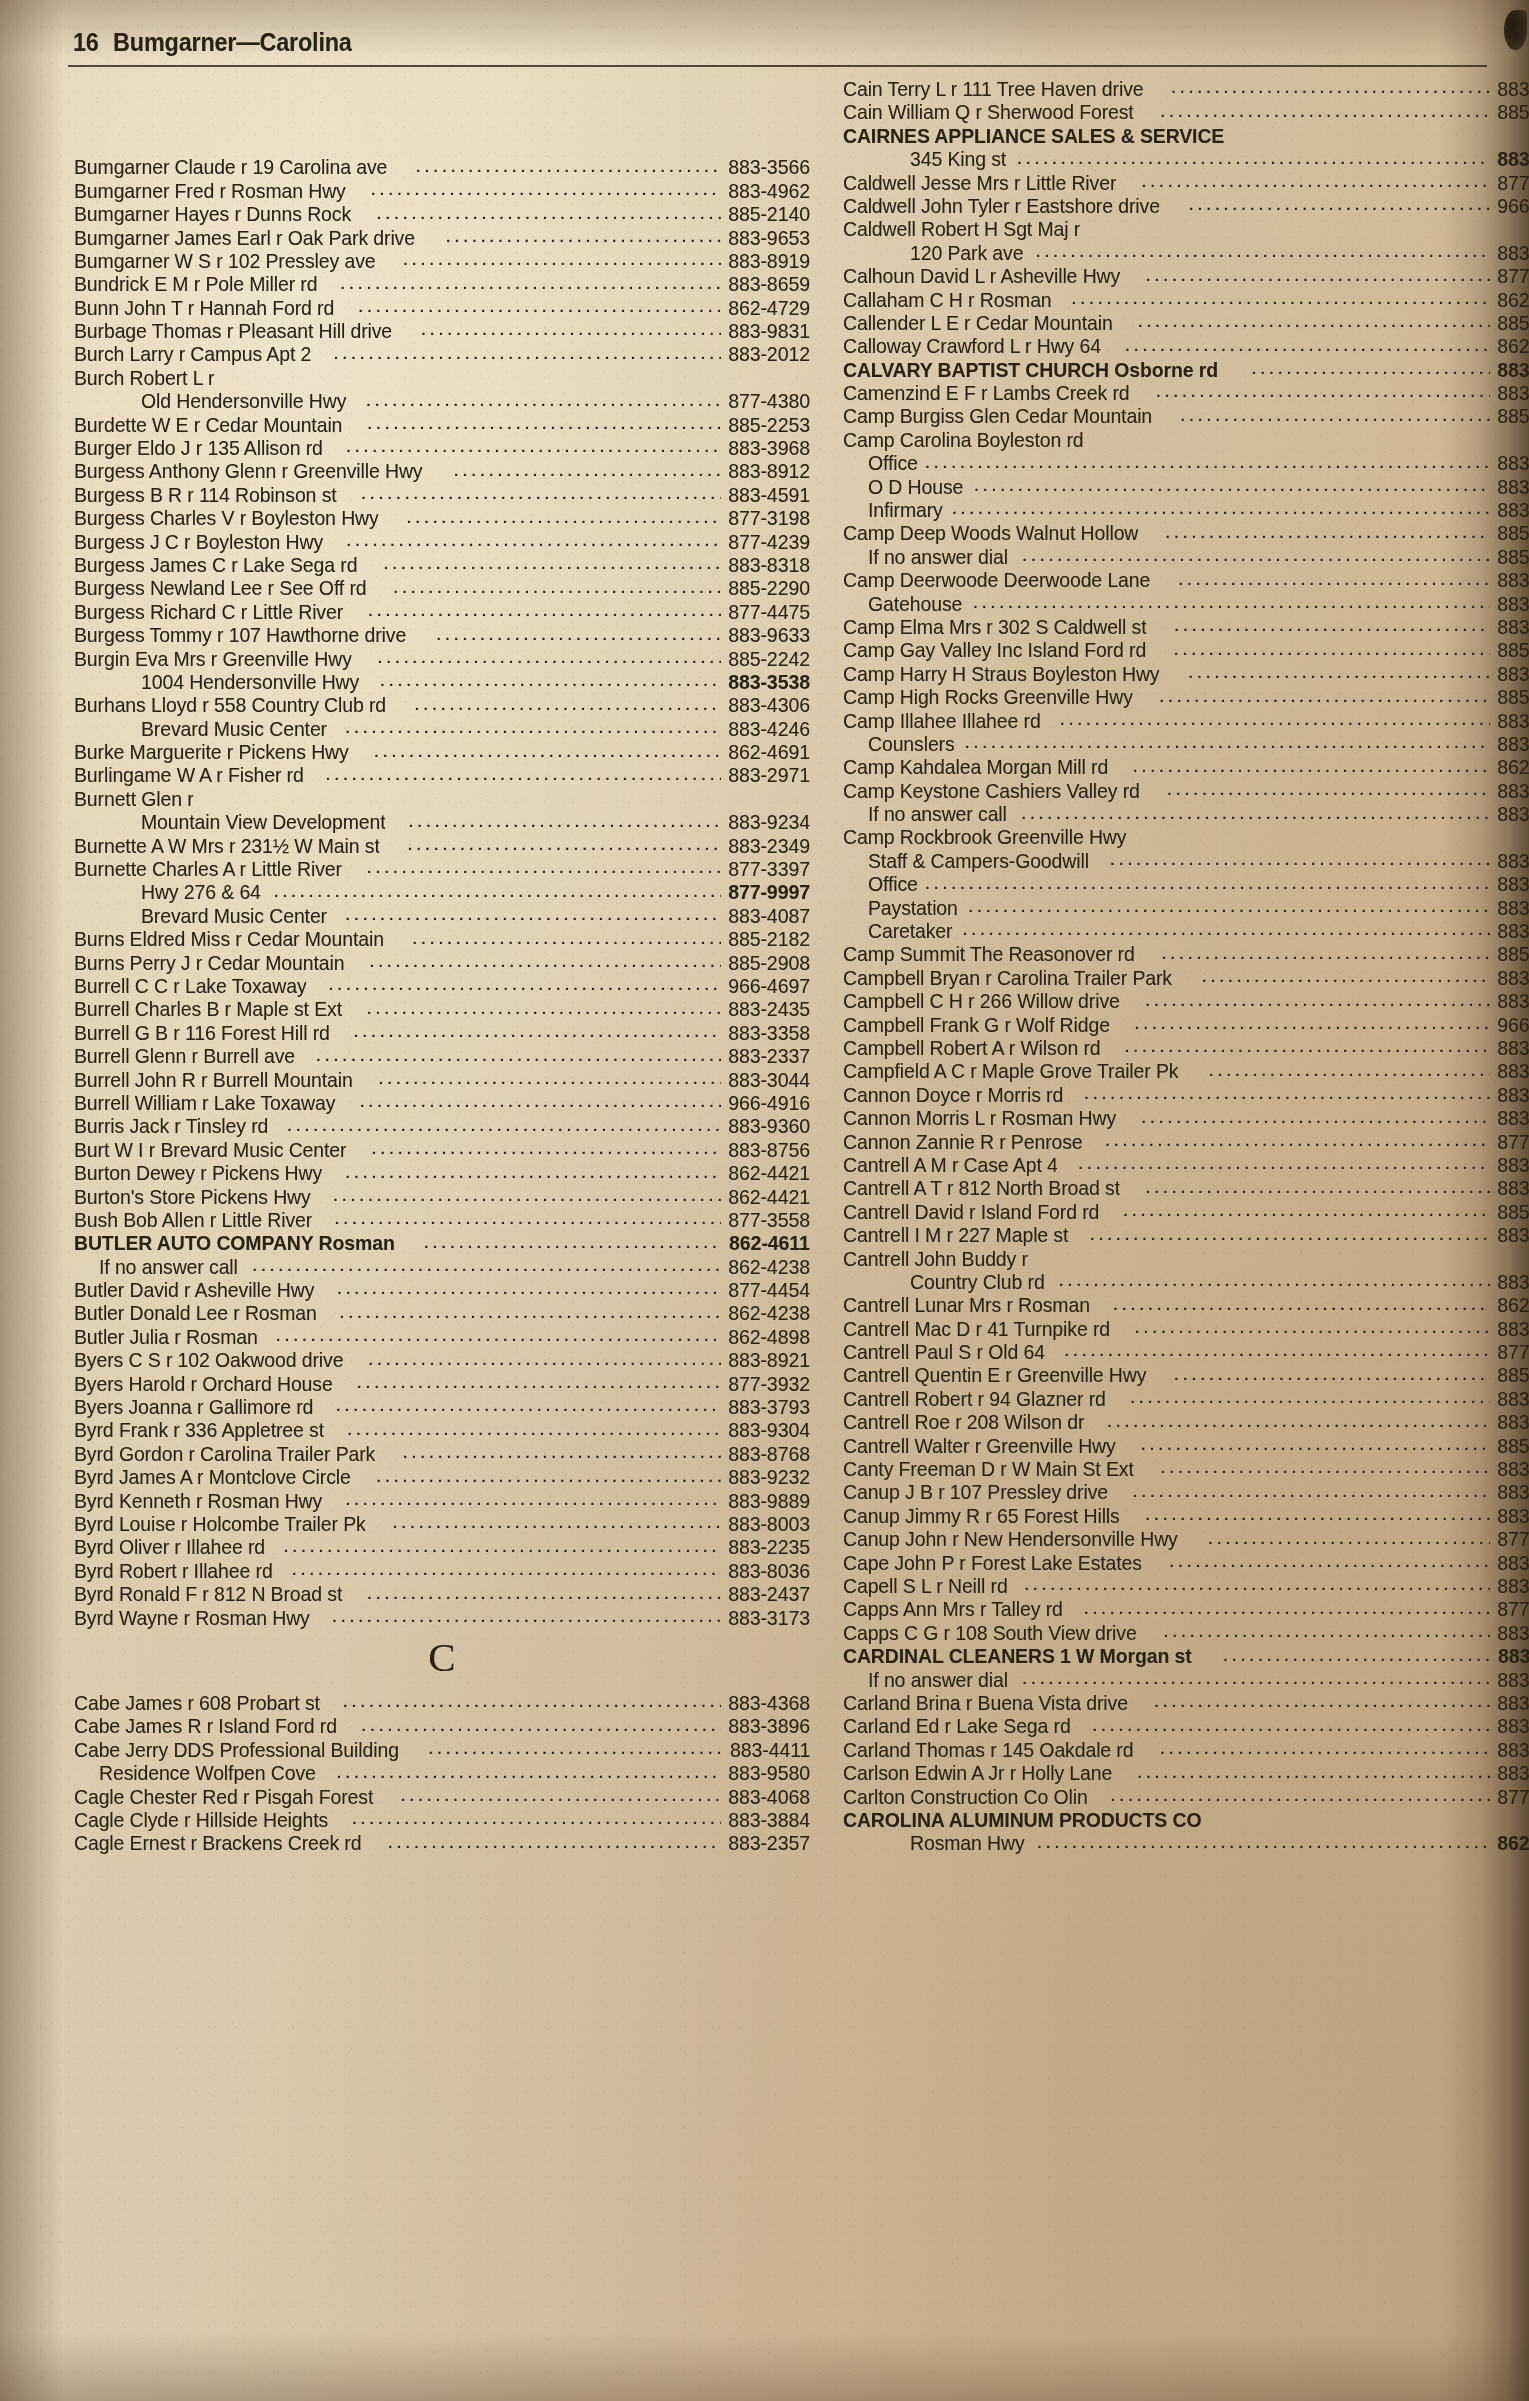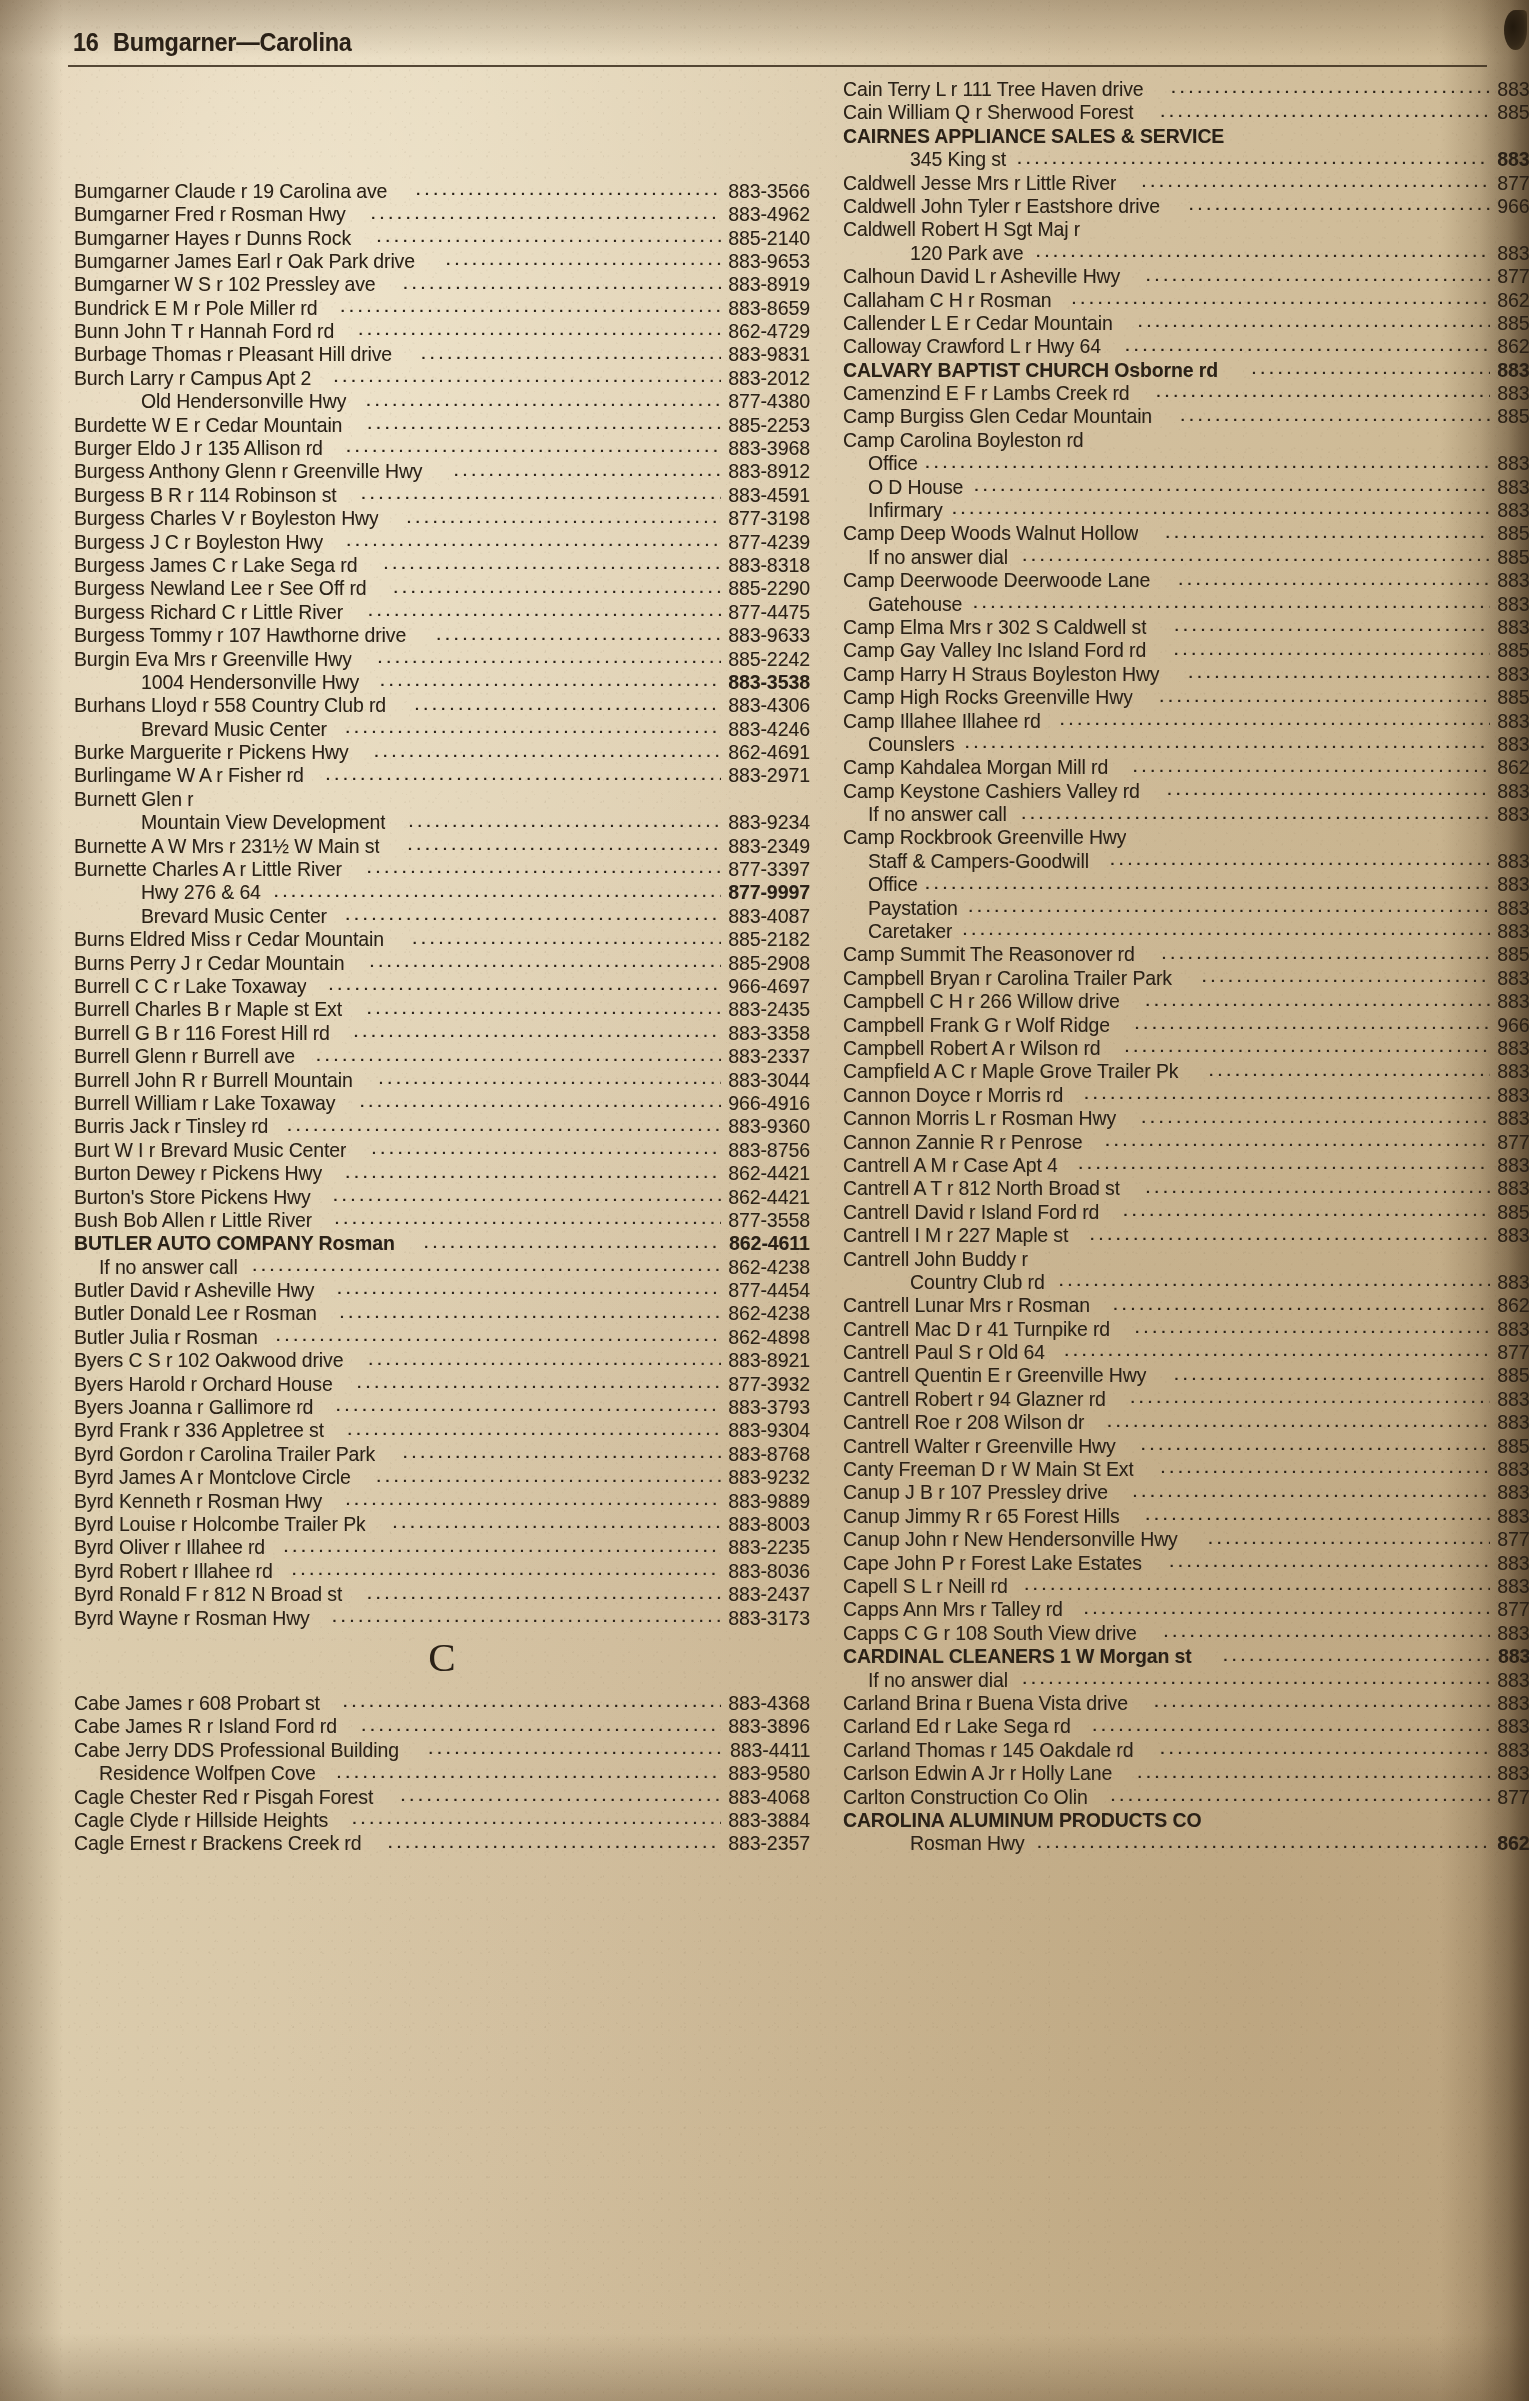--- a/index.html
+++ b/index.html
@@ -250,20 +250,25 @@
           <div class="entry">
             <span class="txt">Burbage Thomas  r  Pleasant  Hill  drive</span>
             <span class="leader">..........................................................................................</span>
             <span class="num">883-9831</span>
           </div>
           <div class="entry">
             <span class="txt">Burch Larry  r  Campus  Apt  2</span>
             <span class="leader">..........................................................................................</span>
             <span class="num">883-2012</span>
           </div>
+          <div class="entry nameonly">
+            <span class="txt">Burch Robert L  r</span>
+            <span class="leader">..........................................................................................</span>
+            <span class="num"></span>
+          </div>
           <div class="entry ind2">
             <span class="txt">Old  Hendersonville  Hwy</span>
             <span class="leader">..........................................................................................</span>
             <span class="num">877-4380</span>
           </div>
           <div class="entry">
             <span class="txt">Burdette W E  r  Cedar  Mountain</span>
             <span class="leader">..........................................................................................</span>
             <span class="num">885-2253</span>
           </div>

